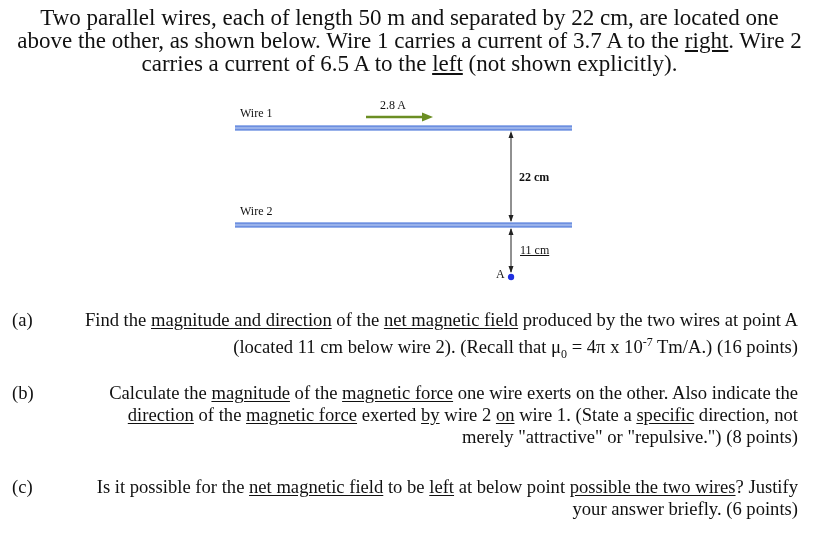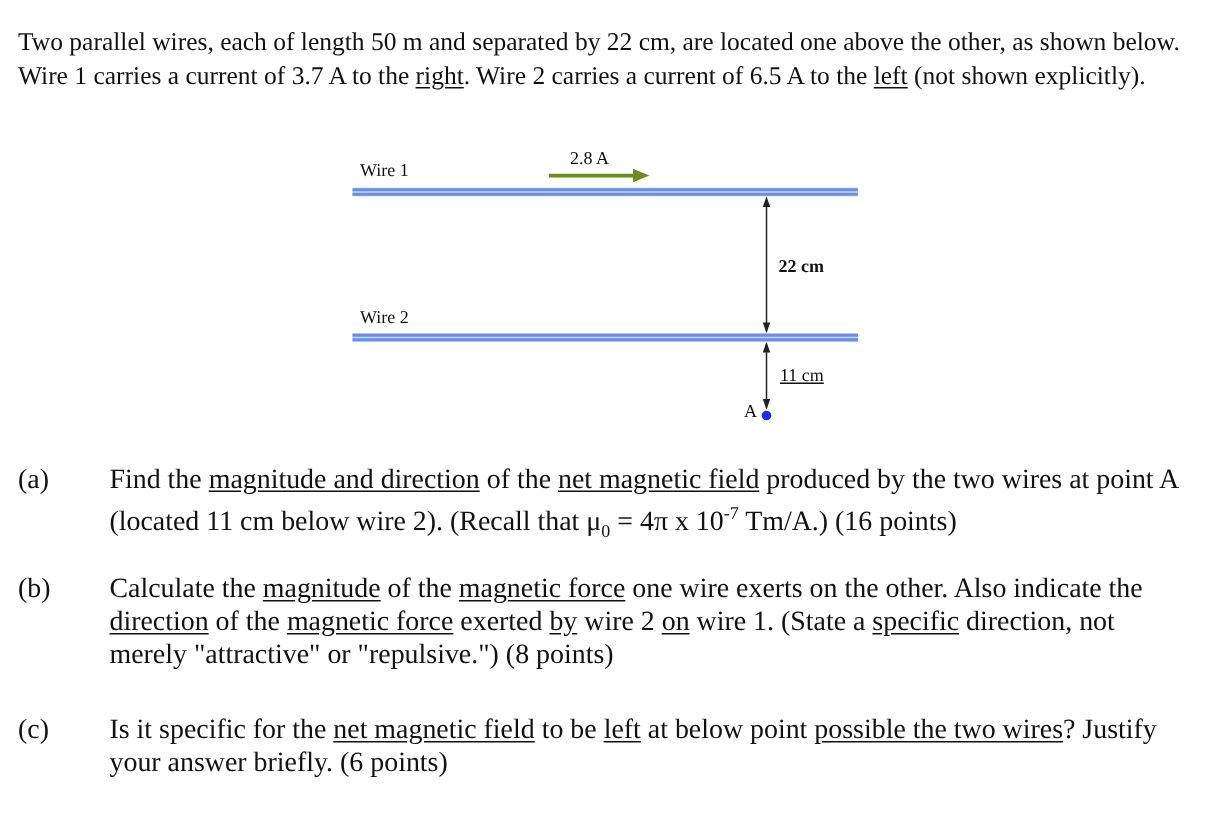--- a/index.html
+++ b/index.html
@@ -2,29 +2,29 @@
 <html><head>
   <meta charset="utf-8">
   <style>
     html, body { margin: 0; padding: 0; background: #ffffff; }
     body {
       width: 813px; height: 550px; position: relative; overflow: hidden;
       font-family: "Liberation Serif", "DejaVu Serif", serif;
       color: #111;
     }
     .intro {
-      position: absolute; left: 12px; top: 16px; width: 795px;
-      font-size: 17px; line-height: 23px;
+      position: absolute; left: 12px; top: 6px; width: 795px;
+      font-size: 23px; line-height: 23px; text-align: center;
     }
     u { text-decoration: underline; text-underline-offset: 2px; }
     .diagram { position: absolute; left: 0; top: 0; width: 813px; height: 300px; pointer-events: none; }
     .lbl { position: absolute; font-size: 12px; line-height: 18px; }
     .q { position: absolute; left: 12px; width: 795px; font-size: 18.6px; line-height: 22px; }
     .q .letter { position: absolute; left: 0; top: 0; }
-    .q .body { position: absolute; left: 61px; top: 0; width: 725px; }
+    .q .body { position: absolute; left: 61px; top: 0; width: 725px; text-align: right; }
   </style>
 </head>
 <body>
 
 <div class="intro"><span>Two parallel wires, each of length 50 m and separated by 22 cm, are located one above the other, as shown below.  Wire 1 carries a current of 3.7 A to the </span><u>right</u><span>.  Wire 2 carries a current of 6.5 A to the </span><u>left</u><span> (not shown explicitly).</span></div>
 
 <div>
   <svg class="diagram" viewBox="0 0 813 300">
 
     <g>
@@ -70,14 +70,14 @@
   <div class="body"><span>Find the </span><u>magnitude and direction</u><span> of the </span><u>net magnetic field</u><span> produced by the two wires at point A (located 11 cm below wire 2).  (Recall that μ</span><sub style="font-size:12px">0</sub><span> = 4π x 10</span><sup style="font-size:12px">-7</sup><span> Tm/A.)  (16 points)</span></div>
 </div>
 
 <div class="q" style="top:382px;">
   <span class="letter">(b)</span>
   <div class="body"><span>Calculate the </span><u>magnitude</u><span> of the </span><u>magnetic force</u><span> one wire exerts on the other.  Also indicate the </span><u>direction</u><span> of the </span><u>magnetic force</u><span> exerted </span><u>by</u><span> wire 2 </span><u>on</u><span> wire 1.  (State a </span><u>specific</u><span> direction, not merely "attractive" or "repulsive.")  (8 points)</span></div>
 </div>
 
 <div class="q" style="top:476px;">
   <span class="letter">(c)</span>
-  <div class="body"><span>Is it specific for the </span><u>net magnetic field</u><span> to be </span><u>left</u><span> at below point </span><u>possible the two wires</u><span>? Justify your answer briefly.  (6 points)</span></div>
+  <div class="body"><span>Is it possible for the </span><u>net magnetic field</u><span> to be </span><u>left</u><span> at below point </span><u>possible the two wires</u><span>? Justify your answer briefly.  (6 points)</span></div>
 </div>
 
 </body></html>

